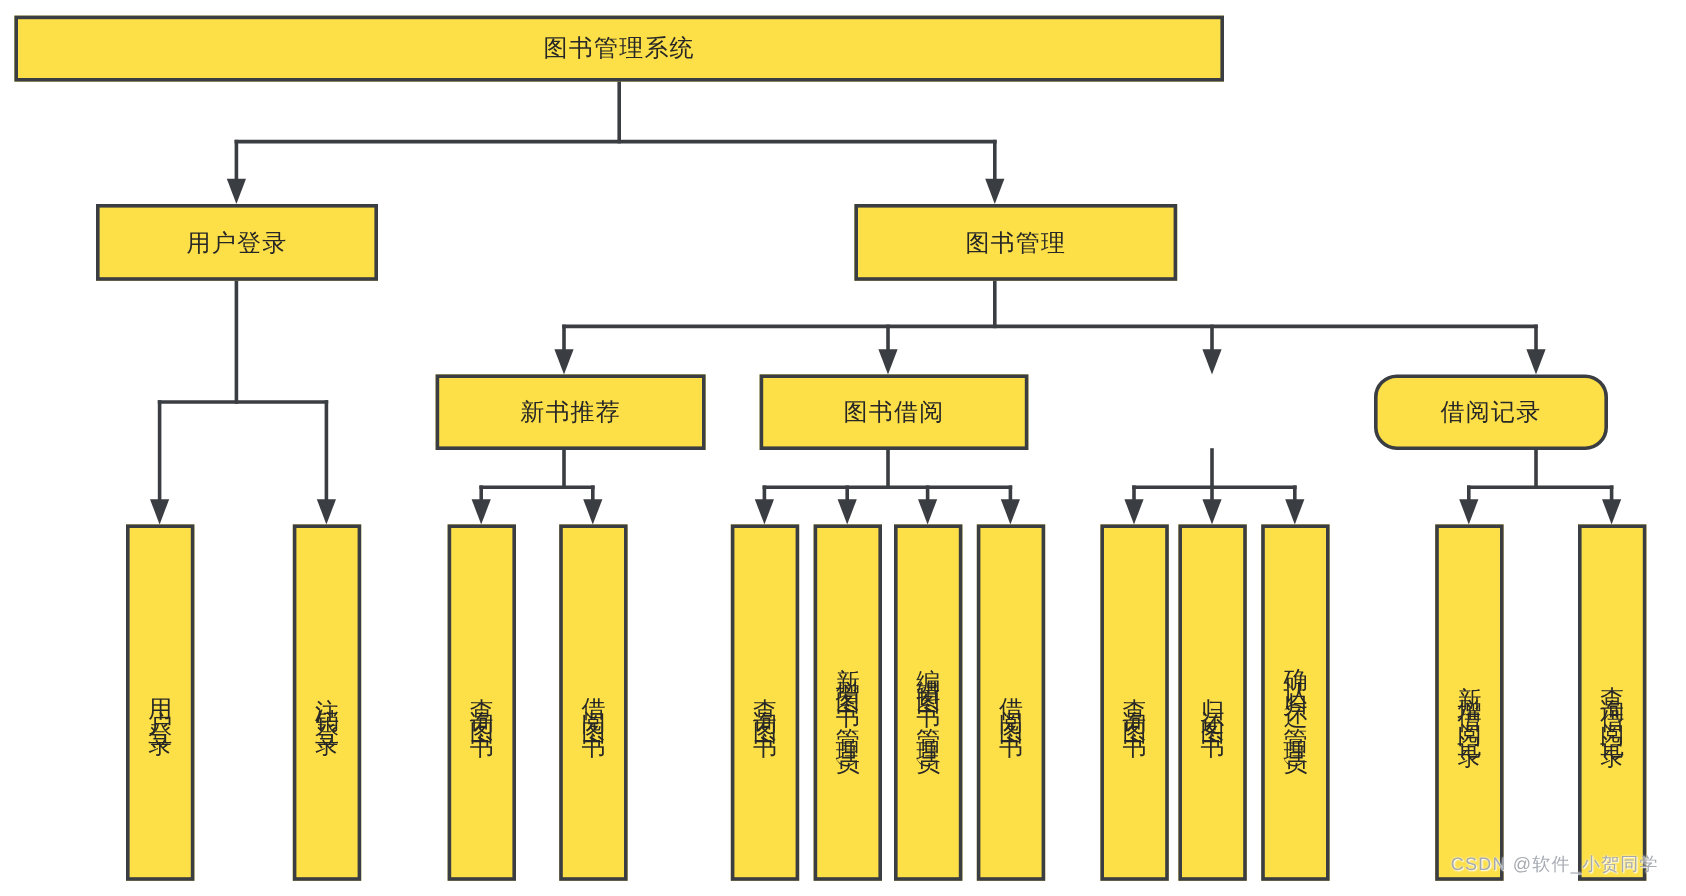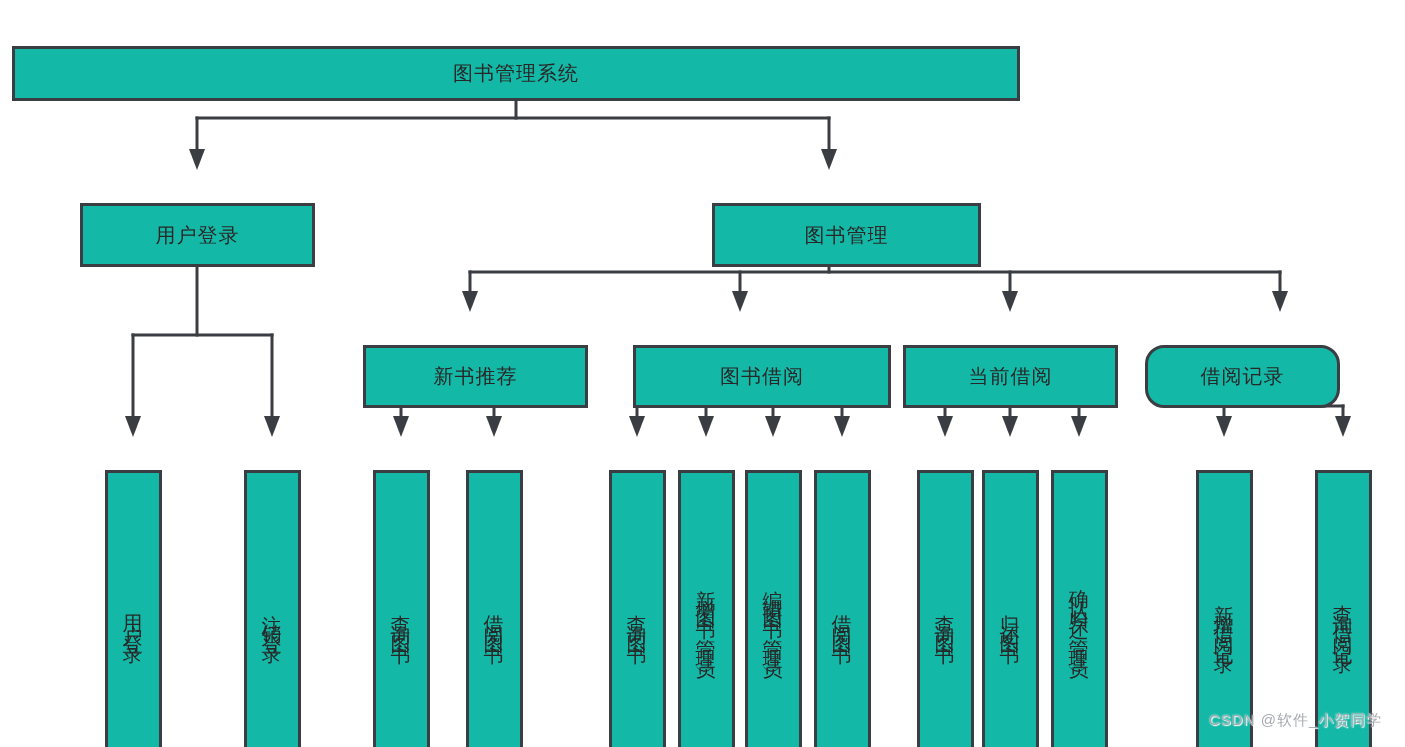--- a/index.html
+++ b/index.html
@@ -12,28 +12,27 @@
     overflow: hidden;
   }
   .connector-layer {
     position: absolute;
     left: 0; top: 0;
     width: 1405px; height: 747px;
   }
   .box {
     position: absolute;
     box-sizing: border-box;
-    background: #14b8a6;
+    background: #fde047;
     border: 3px solid #3a3d42;
     color: #272727;
     display: flex;
     align-items: center;
     justify-content: center;
     font-size: 20px;
-    margin-top: 33px;
   }
   .hbox { letter-spacing: 1px; }
   .vbox {
     writing-mode: vertical-rl;
     text-orientation: mixed;
     letter-spacing: 10px;
     line-height: 1;
   }
   .watermark {
     position: absolute;
@@ -106,22 +105,21 @@
       <polygon points="1224,437 1216,416 1232,416" fill="#3a3d42"></polygon>
       <polygon points="1343,437 1335,416 1351,416" fill="#3a3d42"></polygon>
     </svg>
 
   <div class="box hbox" style="left:12px; top:13px; width:1008px; height:55px;">图书管理系统</div>
 
   <div class="box hbox" style="left:80px; top:170px; width:235px; height:64px;">用户登录</div>
   <div class="box hbox" style="left:712px; top:170px; width:269px; height:64px;">图书管理</div>
 
   <div class="box hbox" style="left:363px; top:312px; width:225px; height:63px;">新书推荐</div>
-  <div class="box hbox" style="left:633px; top:312px; width:258px; height:63px;">图书借阅</div>
-  <div class="box hbox" style="left:903px; top:312px; width:215px; height:63px;">当前借阅</div>
+  <div class="box hbox" style="left:633px; top:312px; width:224px; height:63px;">图书借阅</div>
   <div class="box hbox" style="left:1145px; top:312px; width:195px; height:63px;border-radius:19px;">借阅记录</div>
 
   <div class="box vbox" style="left:104.5px; top:437px; width:57px; height:297px;">用户登录</div>
   <div class="box vbox" style="left:243.5px; top:437px; width:57px; height:297px;">注销登录</div>
 
   <div class="box vbox" style="left:372.5px; top:437px; width:57px; height:297px;">查询图书</div>
   <div class="box vbox" style="left:465.5px; top:437px; width:57px; height:297px;">借阅图书</div>
 
   <div class="box vbox" style="left:608.5px; top:437px; width:57px; height:297px;">查询图书</div>
   <div class="box vbox" style="left:677.5px; top:437px; width:57px; height:297px;">新增图书（管理员）</div>

